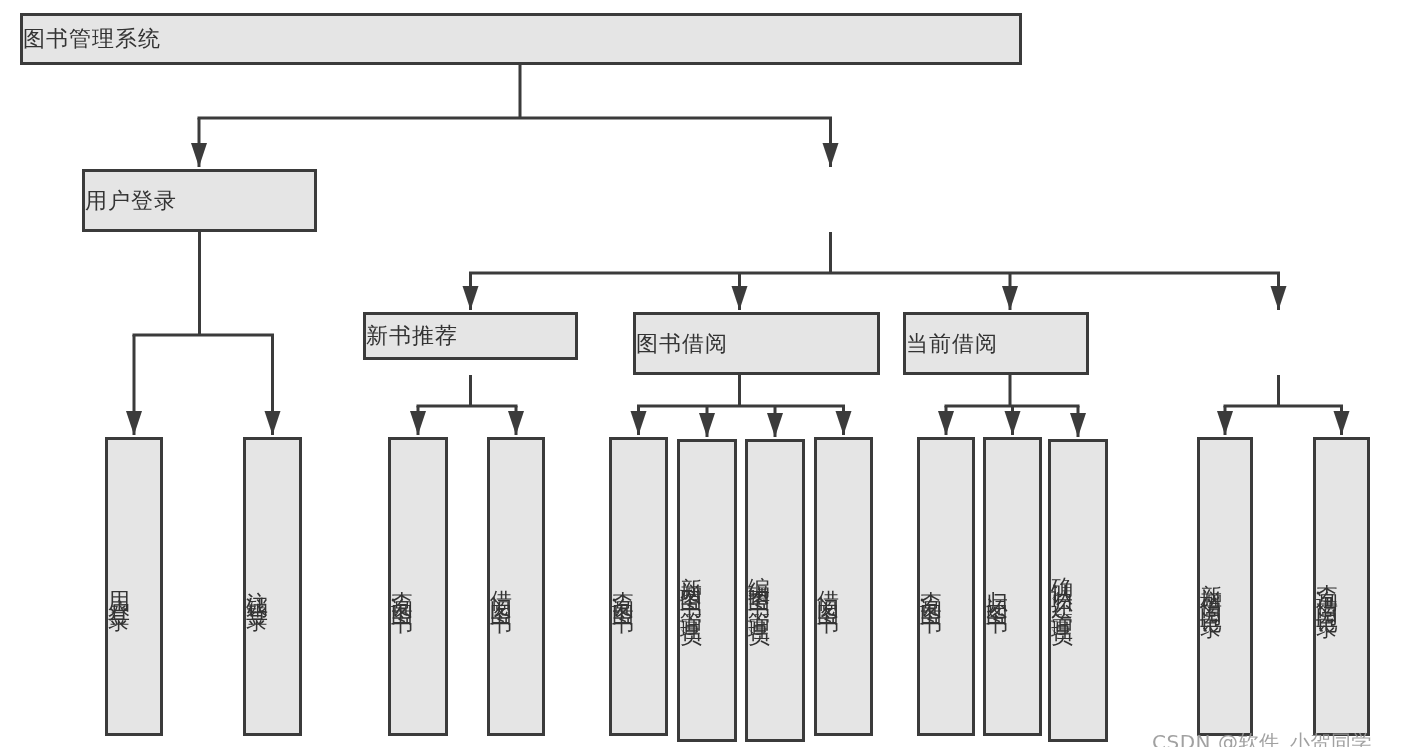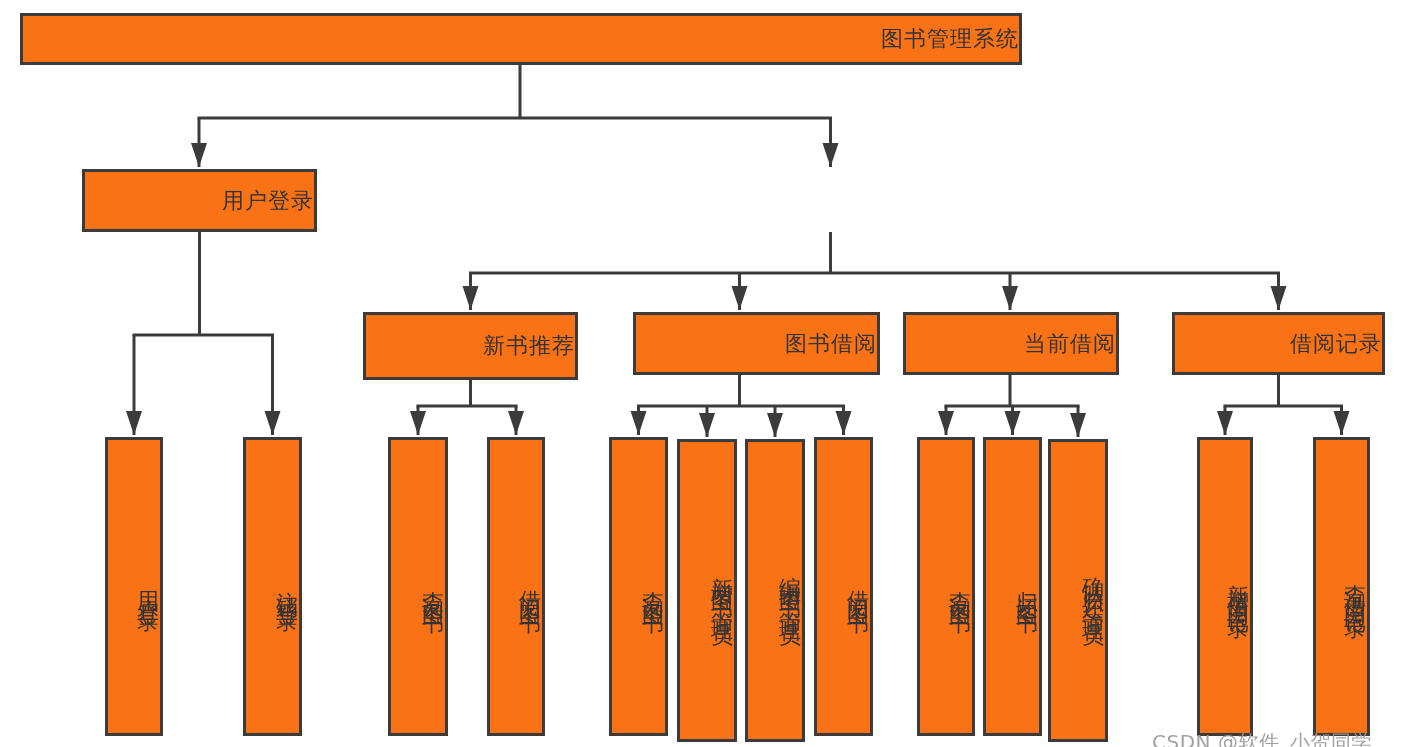--- a/index.html
+++ b/index.html
@@ -8,24 +8,24 @@
     width:1405px; height:747px;
     background:#ffffff;
     font-family:"DejaVu Sans", sans-serif;
     overflow:hidden;
   }
   svg.connectors { position:absolute; left:0; top:0; }
   .node {
     position:absolute;
     box-sizing:border-box;
     border:3px solid #3b3b3b;
-    background:#f97316;
+    background:#e5e5e5;
     display:flex;
     align-items:center;
-    justify-content:flex-end;
+    justify-content:flex-start;
     color:#333333;
   }
   .hnode { font-size:22px; letter-spacing:1px; }
   .vnode .vtext {
     writing-mode:vertical-rl;
     text-orientation:mixed;
     font-size:22px;
     letter-spacing:7px;
     line-height:1.05;
   }
@@ -93,31 +93,28 @@
   </svg>
 
   <div class="node hnode" style="left:20px;top:13px;width:1002px;height:52px">
     <span>图书管理系统</span>
   </div>
 
   <div class="node hnode" style="left:82px;top:169px;width:235px;height:63px">
     <span>用户登录</span>
   </div>
 
-  <div class="node hnode" style="left:363px;top:312px;width:215px;height:68px">
+  <div class="node hnode" style="left:363px;top:312px;width:215px;height:48px">
     <span>新书推荐</span>
   </div>
   <div class="node hnode" style="left:633px;top:312px;width:247px;height:63px">
     <span>图书借阅</span>
   </div>
-  <div class="node hnode" style="left:903px;top:312px;width:216px;height:63px">
+  <div class="node hnode" style="left:903px;top:312px;width:186px;height:63px">
     <span>当前借阅</span>
-  </div>
-  <div class="node hnode" style="left:1172px;top:312px;width:213px;height:63px">
-    <span>借阅记录</span>
   </div>
 
   <div class="node vnode" style="left:105px;top:437px;width:58px;height:299px">
     <span class="vtext">用户登录</span>
   </div>
   <div class="node vnode" style="left:243px;top:437px;width:59px;height:299px">
     <span class="vtext">注销登录</span>
   </div>
 
   <div class="node vnode" style="left:388px;top:437px;width:60px;height:299px">

